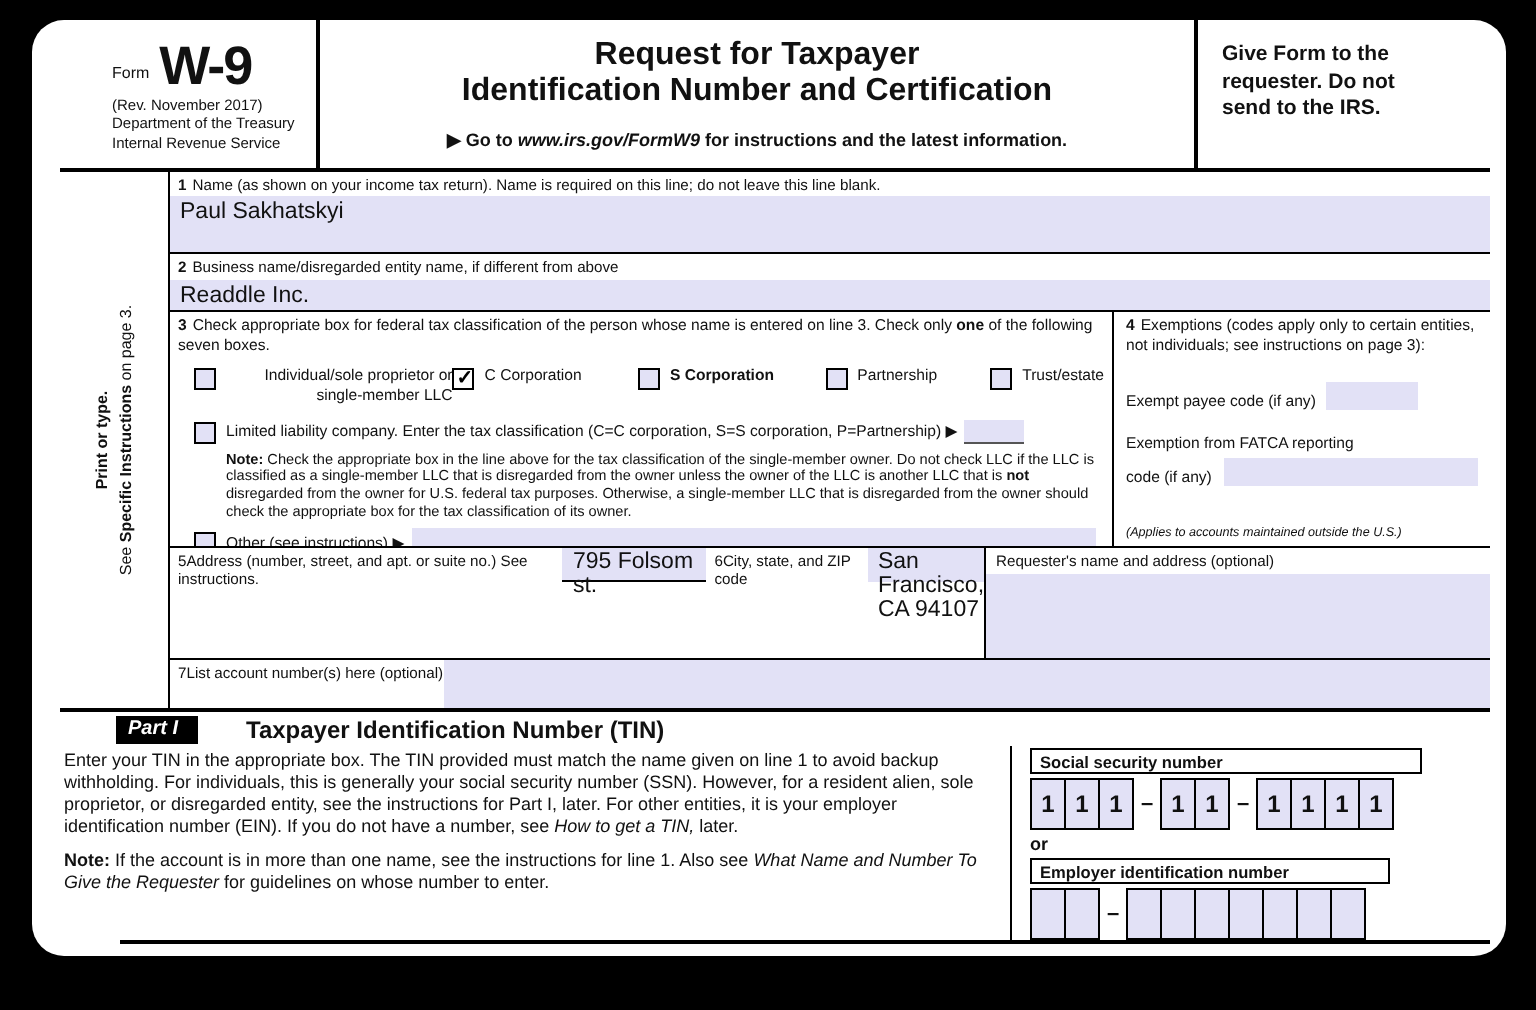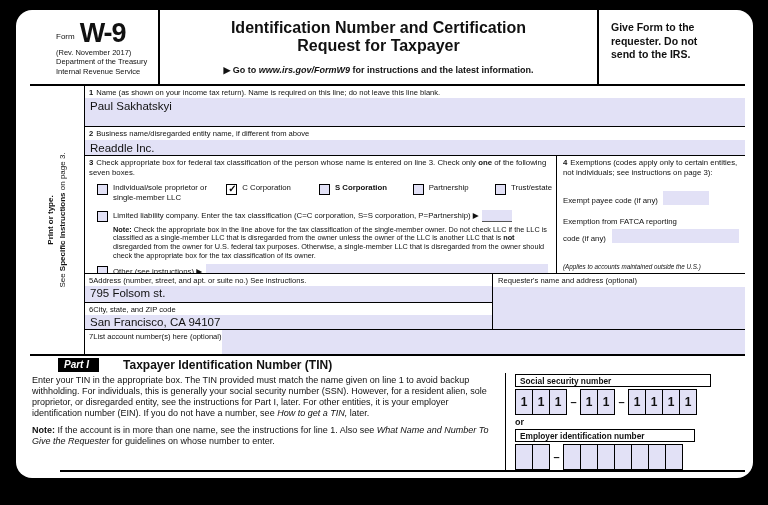--- a/index.html
+++ b/index.html
@@ -45,21 +45,21 @@
   .lbl-row { font-size:7.6px; padding:2px 0 0 4px; }
   .lbl-row .num { font-weight:bold; margin-right:3px; }
   .val-row { background:var(--field); font-size:11.5px; padding:2px 0 0 5px; border-bottom:1px solid #000; }
   .r-lbl1 { height:13px; } .r-val1 { height:30px; }
   .r-lbl2 { height:13px; } .r-val2 { height:17px; }
   
   .sec34 { display:flex; height:124px; border-bottom:1px solid #000; overflow:hidden; }
   .sec3 { width:472px; border-right:1px solid #000; padding:2px 4px 0 4px; overflow:hidden; }
   .sec3-label { font-size:7.8px; line-height:1.3; }
   .sec3-label .num { font-weight:bold; margin-right:3px; }
-  .cb-row { display:flex; margin:5px 0 0 8px; }
+  .cb-row { display:flex; margin:5px 0 0 8px;text-align:right; }
   .cb-opt { display:flex; align-items:flex-start; }
   .cb-opt.w1 { width:138px; } .cb-opt.w2 { width:99px; } .cb-opt.w3 { width:100px;font-weight:bold; } .cb-opt.w4 { width:88px; } .cb-opt.w5 { flex:1; }
   .checkbox {
     width:11px; height:11px; min-width:11px;
     border:1px solid #000; background:var(--field);
     margin-top:1px; position:relative;
   }
   .checkbox.checked { background:#fff; }
   .checkbox.checked::after {
     content:"\2713"; position:absolute; left:1px; top:-2px;
@@ -76,21 +76,21 @@
   .sec4-label { font-size:7.8px; line-height:1.3; }
   .sec4-label .num { font-weight:bold; margin-right:3px; }
   .payee-row { display:flex; align-items:flex-end; margin-top:13px; font-size:7.8px; }
   .payee-field { background:var(--field); width:46px; height:14px; margin-left:5px; }
   .fatca-1 { font-size:7.8px; margin-top:12px; }
   .fatca-row { display:flex; align-items:flex-end; margin-top:3px; font-size:7.8px; }
   .fatca-field { background:var(--field); flex:1; height:14px; margin-left:6px; }
   .applies { font-size:6.3px; font-style:italic; margin-top:auto; }
   
   .sec56 { display:flex; height:59px; border-bottom:1px solid #000; }
-  .col56 { width:408px; border-right:1px solid #000; display:flex; flex-direction:column; }
+  .col56 { width:408px; border-right:1px solid #000; display:flex; flex-direction:row; }
   .col56 .r-lbl { height:12px; font-size:7.6px; padding:2px 0 0 4px; }
   .col56 .r-val { height:17px; background:var(--field); font-size:11.5px; padding:1px 0 0 5px; }
   .col56 .r-val.mid { border-bottom:1px solid #000; }
   .col56 .r-val.last { flex:1; }
   .colreq { flex:1; display:flex; flex-direction:column; }
   .req-lbl { height:13px; font-size:7.6px; padding:2px 0 0 5px; }
   .req-fill { flex:1; background:var(--field); }
   .sec7 { height:25px; display:flex; flex-direction:row; }
   .r-lbl7 { height:12px; font-size:7.6px; padding:2px 0 0 4px; }
   .r-val7 { flex:1; background:var(--field); }
@@ -129,22 +129,22 @@
         <span class="form-number">W-9</span>
       </div>
       <div class="h-meta">
         <div>(Rev. November 2017)</div>
         <div>Department of the Treasury</div>
         <div>Internal Revenue Service</div>
       </div>
     </div>
     <div class="h-center">
       <div class="h-title">
+        <div>Request for Taxpayer</div>
         <div>Identification Number and Certification</div>
-        <div>Request for Taxpayer</div>
       </div>
       <div class="h-goto">
         <span>▶ Go to </span><span class="i">www.irs.gov/FormW9</span><span> for instructions and the latest information.</span>
       </div>
     </div>
     <div class="h-right">
       <div class="h-give">Give Form to the requester. Do not send to the IRS.</div>
     </div>
   </div>
 

